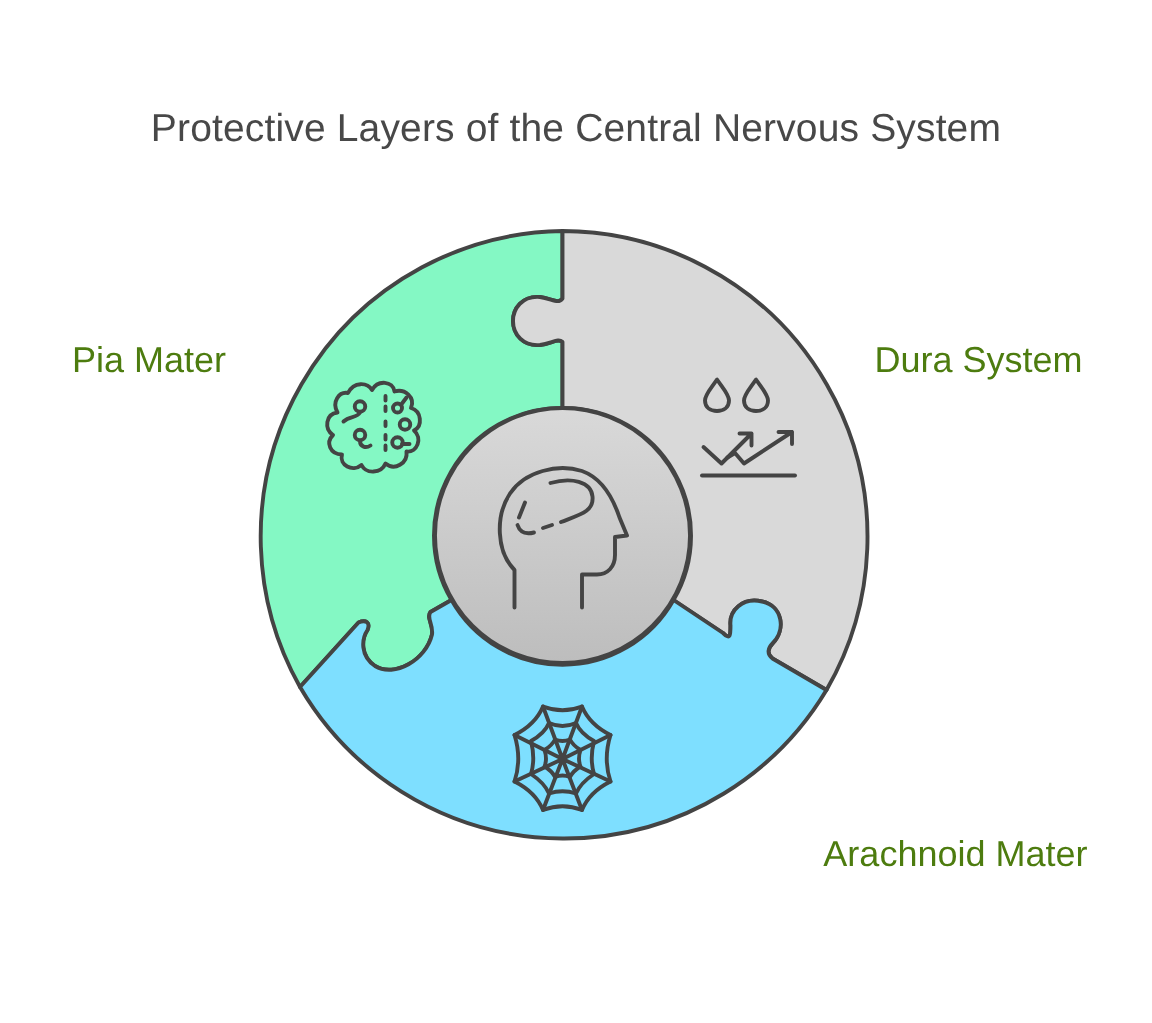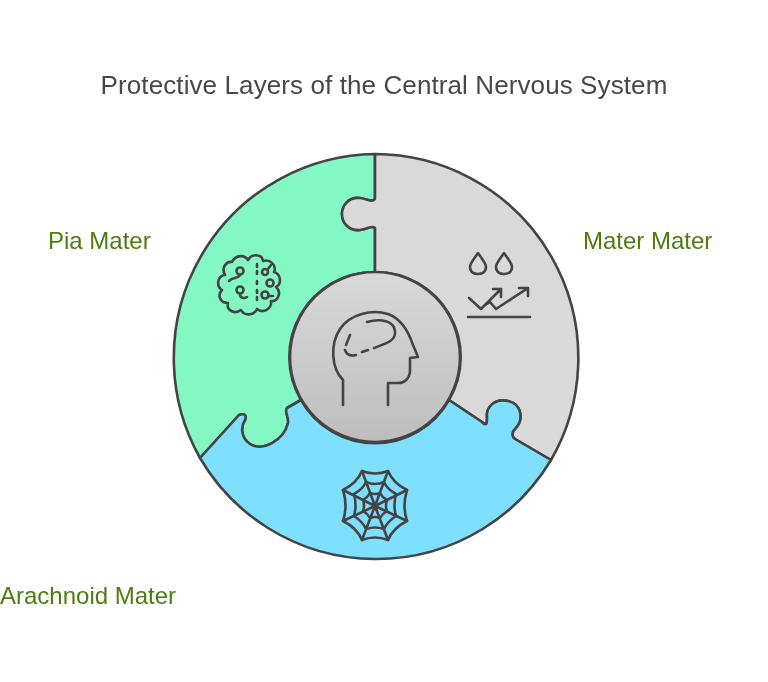--- a/index.html
+++ b/index.html
@@ -3,21 +3,21 @@
 <meta charset="utf-8">
 <style>
   html, body { margin: 0; padding: 0; background: #ffffff; }
   body { width: 768px; height: 682px; position: relative; overflow: hidden;
          font-family: "Liberation Sans", sans-serif; color: #4a4a4a; }
   .title { position: absolute; left: 0; width: 768px; top: 70px; text-align: center;
            font-size: 26px; color: #484848; letter-spacing: 0.1px; }
   .label { position: absolute; font-size: 24px; color: #4d7c0f; white-space: nowrap; }
   #lbl-pia { left: 48px; top: 227px; }
   #lbl-dura { left: 583px; top: 227px; }
-  #lbl-arach { left: 0; width: 725px; text-align: left; top: 582px; }
+  #lbl-arach { left: 0; width: 725px; text-align: right; top: 556px; }
   svg.diagram { position: absolute; left: 0; top: 0; }
   .stroke { fill: none; stroke: #444444; stroke-width: 2.6; stroke-linecap: round; stroke-linejoin: round; }
 </style>
 </head>
 <body>
 
 <div class="title">Protective Layers of the Central Nervous System</div>
 
 <svg class="diagram" width="768" height="682" viewBox="0 0 768 682">
   <defs>
@@ -108,14 +108,14 @@
 
   <g class="stroke" stroke-width="2.2">
     <path d="M375,506 L362,471 M375,506 L388,471 M375,506 L407,490 M375,506 L407,521 M375,506 L388,540 M375,506 L362,540 M375,506 L343,521 M375,506 L343,490"></path>
     <path d="M362,471 Q375,476 388,471 Q393,483 407,490 Q402,506 407,521 Q393,528 388,540 Q375,535 362,540 Q357,528 343,521 Q348,506 343,490 Q357,483 362,471 Z"></path>
     <path d="M366,482 Q375,486 384,482 Q387,489 396,494 Q393,506 396,516 Q387,522 384,529 Q375,526 366,529 Q363,522 354,516 Q357,506 354,494 Q363,489 366,482 Z"></path>
     <path d="M370,493 Q375,495 380,493 Q382,497 387,500 Q385,506 387,511 Q382,514 380,518 Q375,516 370,518 Q368,514 363,511 Q365,506 363,500 Q368,497 370,493 Z"></path>
   </g>
 </svg>
 
 <div class="label" id="lbl-pia">Pia Mater</div>
-<div class="label" id="lbl-dura">Mater Mater</div>
+<div class="label" id="lbl-dura">Dura System</div>
 <div class="label" id="lbl-arach">Arachnoid Mater</div>
 
 </body></html>

